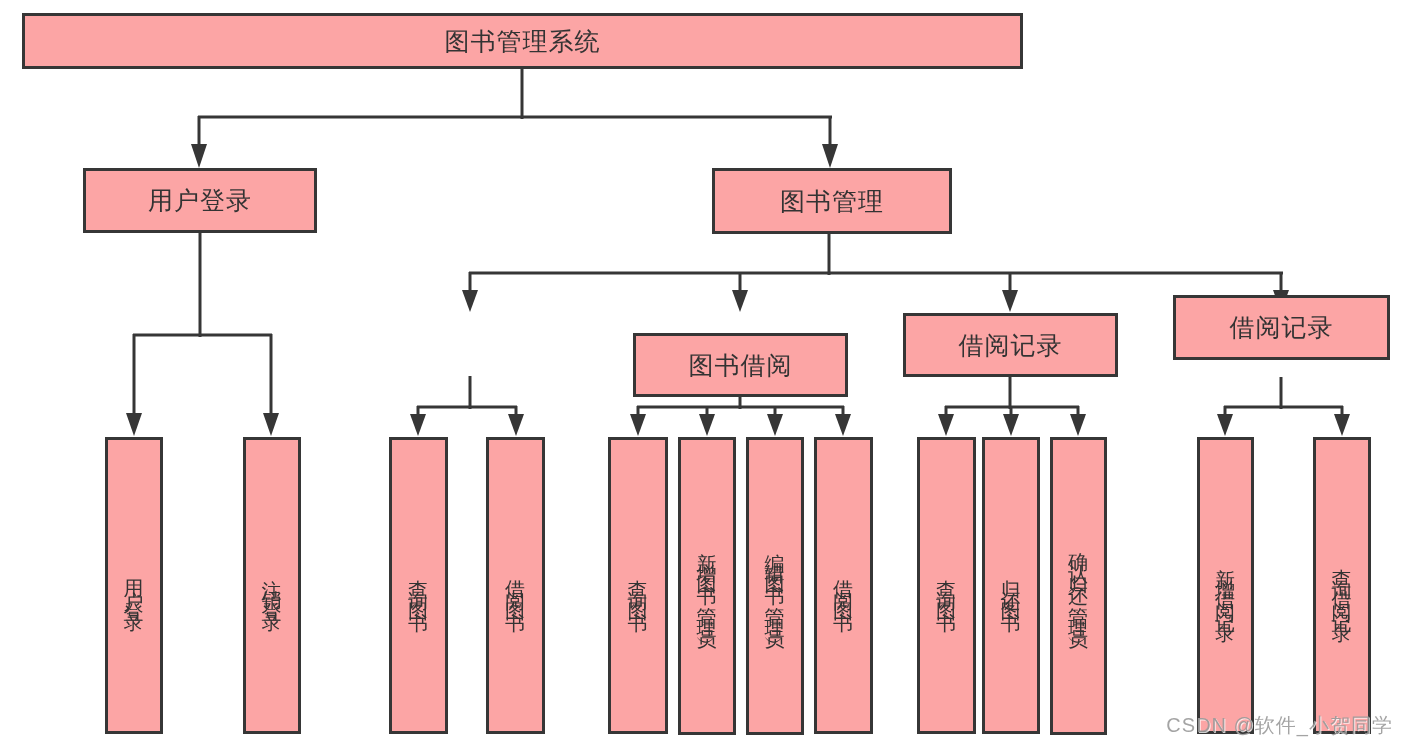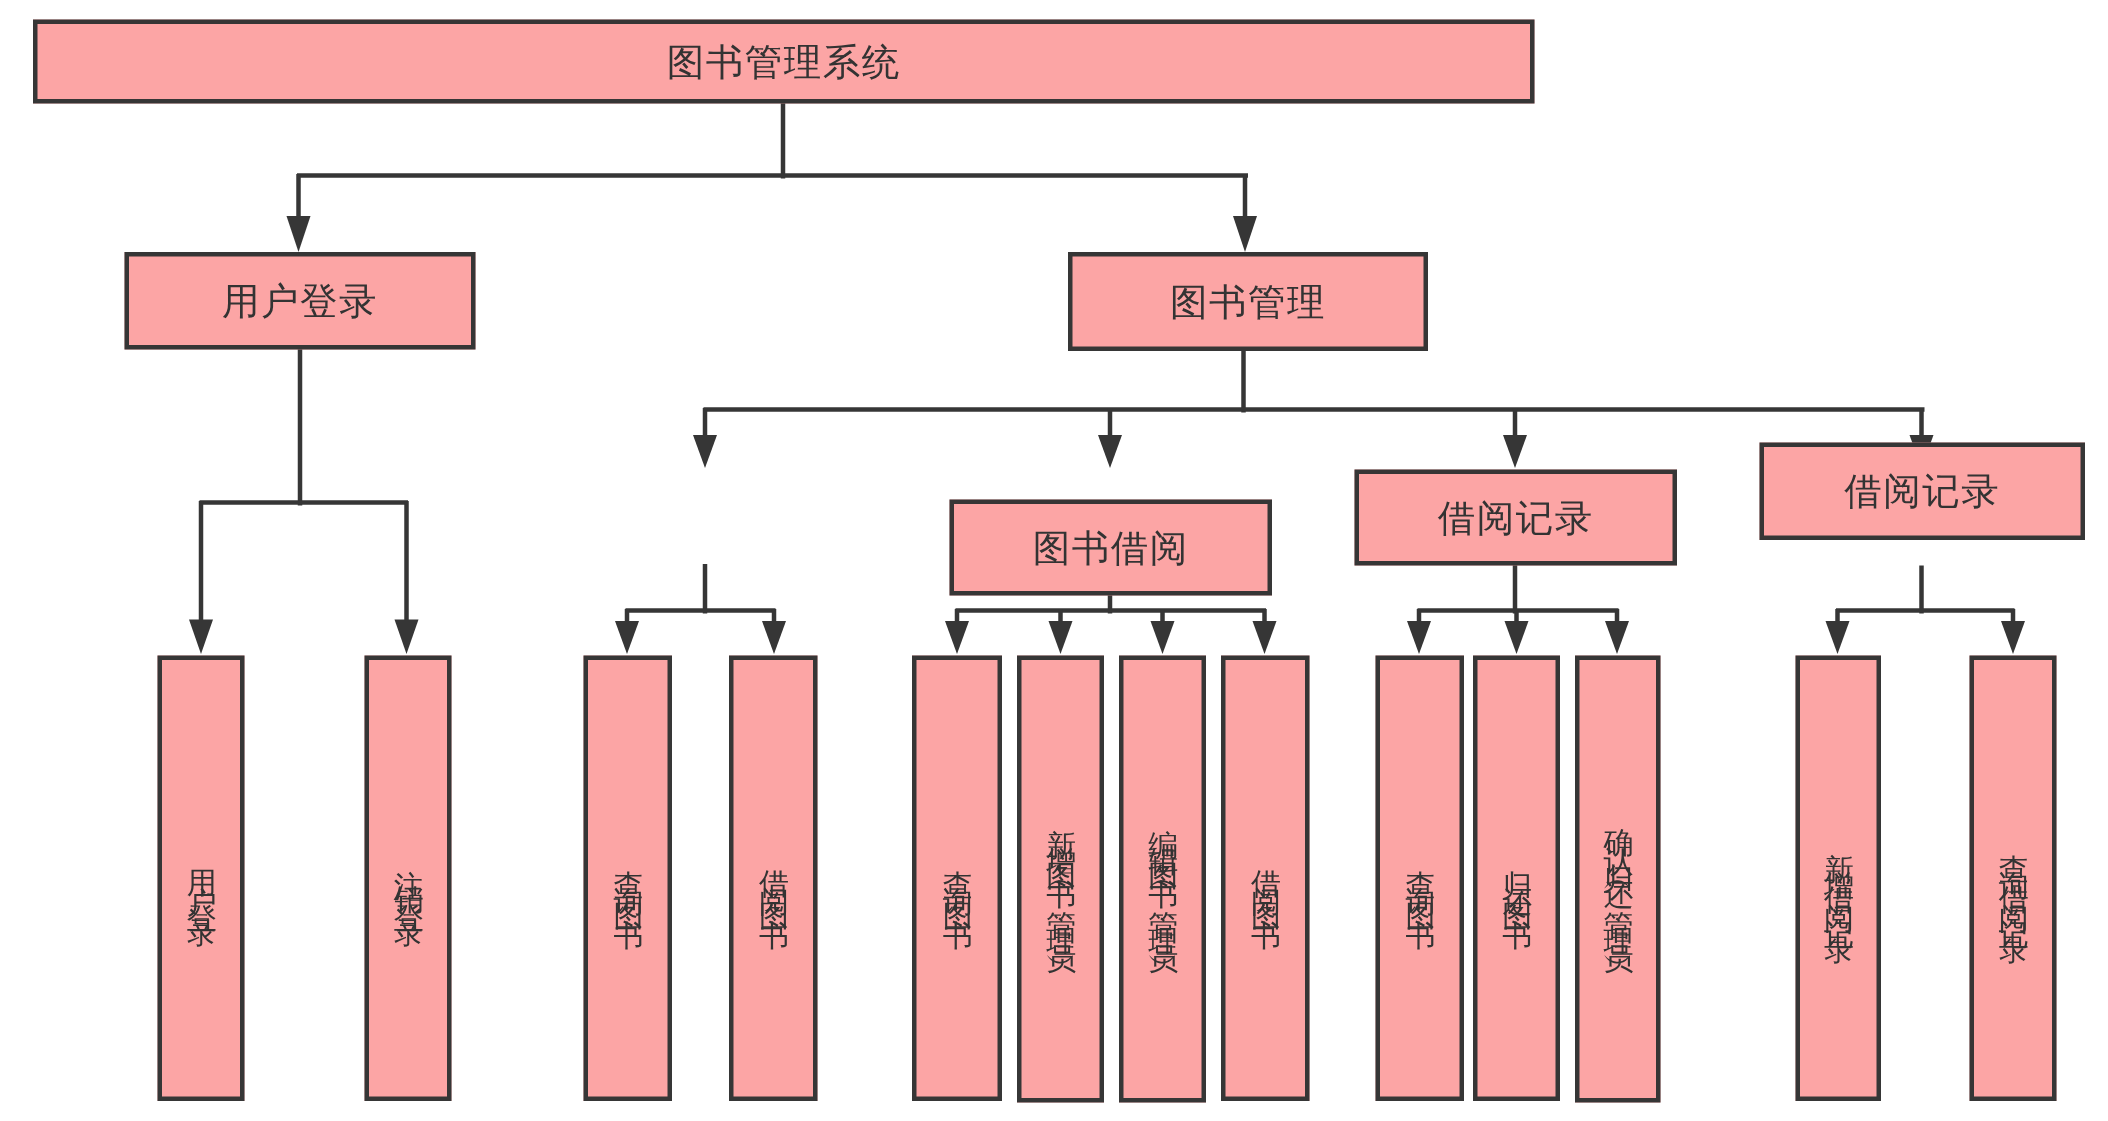--- a/index.html
+++ b/index.html
@@ -154,14 +154,15 @@
   <div class="node vbox" style="left:746px; top:437px; width:58px; height:298px;">编辑图书（管理员）</div>
   <div class="node vbox" style="left:814px; top:437px; width:59px; height:297px;">借阅图书</div>
 
   <div class="node vbox" style="left:917px; top:437px; width:59px; height:297px;">查询图书</div>
   <div class="node vbox" style="left:982px; top:437px; width:58px; height:297px;">归还图书</div>
   <div class="node vbox" style="left:1050px; top:437px; width:57px; height:298px;">确认归还（管理员）</div>
 
   <div class="node vbox" style="left:1197px; top:437px; width:57px; height:297px;">新增借阅记录</div>
   <div class="node vbox" style="left:1313px; top:437px; width:58px; height:297px;">查询借阅记录</div>
 
+  <div class="watermark">CSDN @软件_小贺同学</div>
 
 </div>
 
 </body></html>

